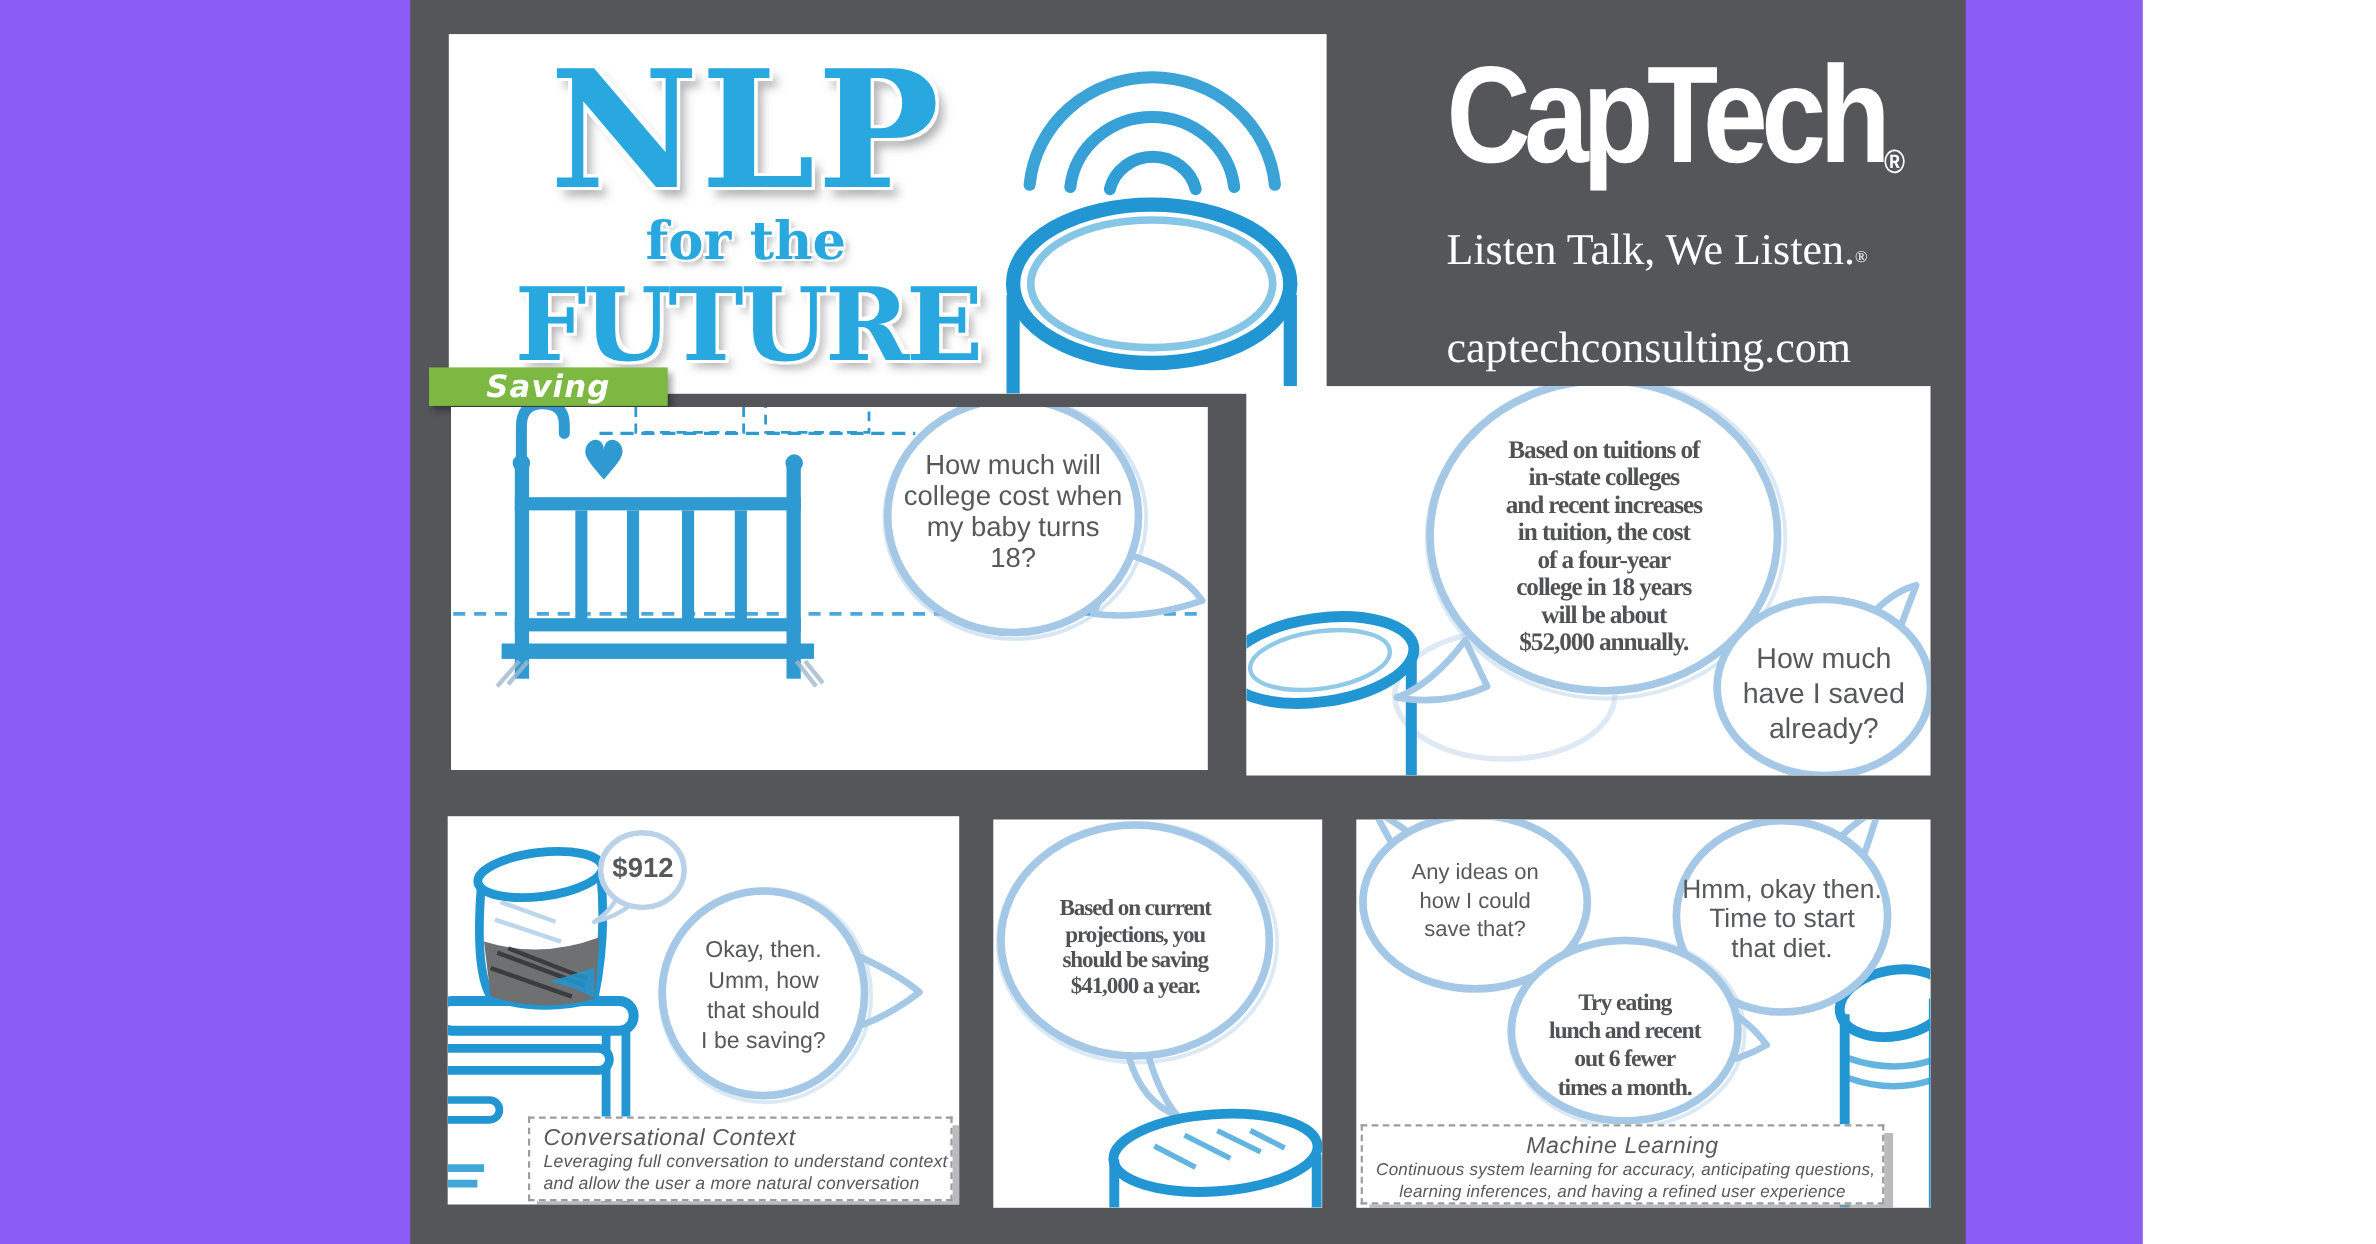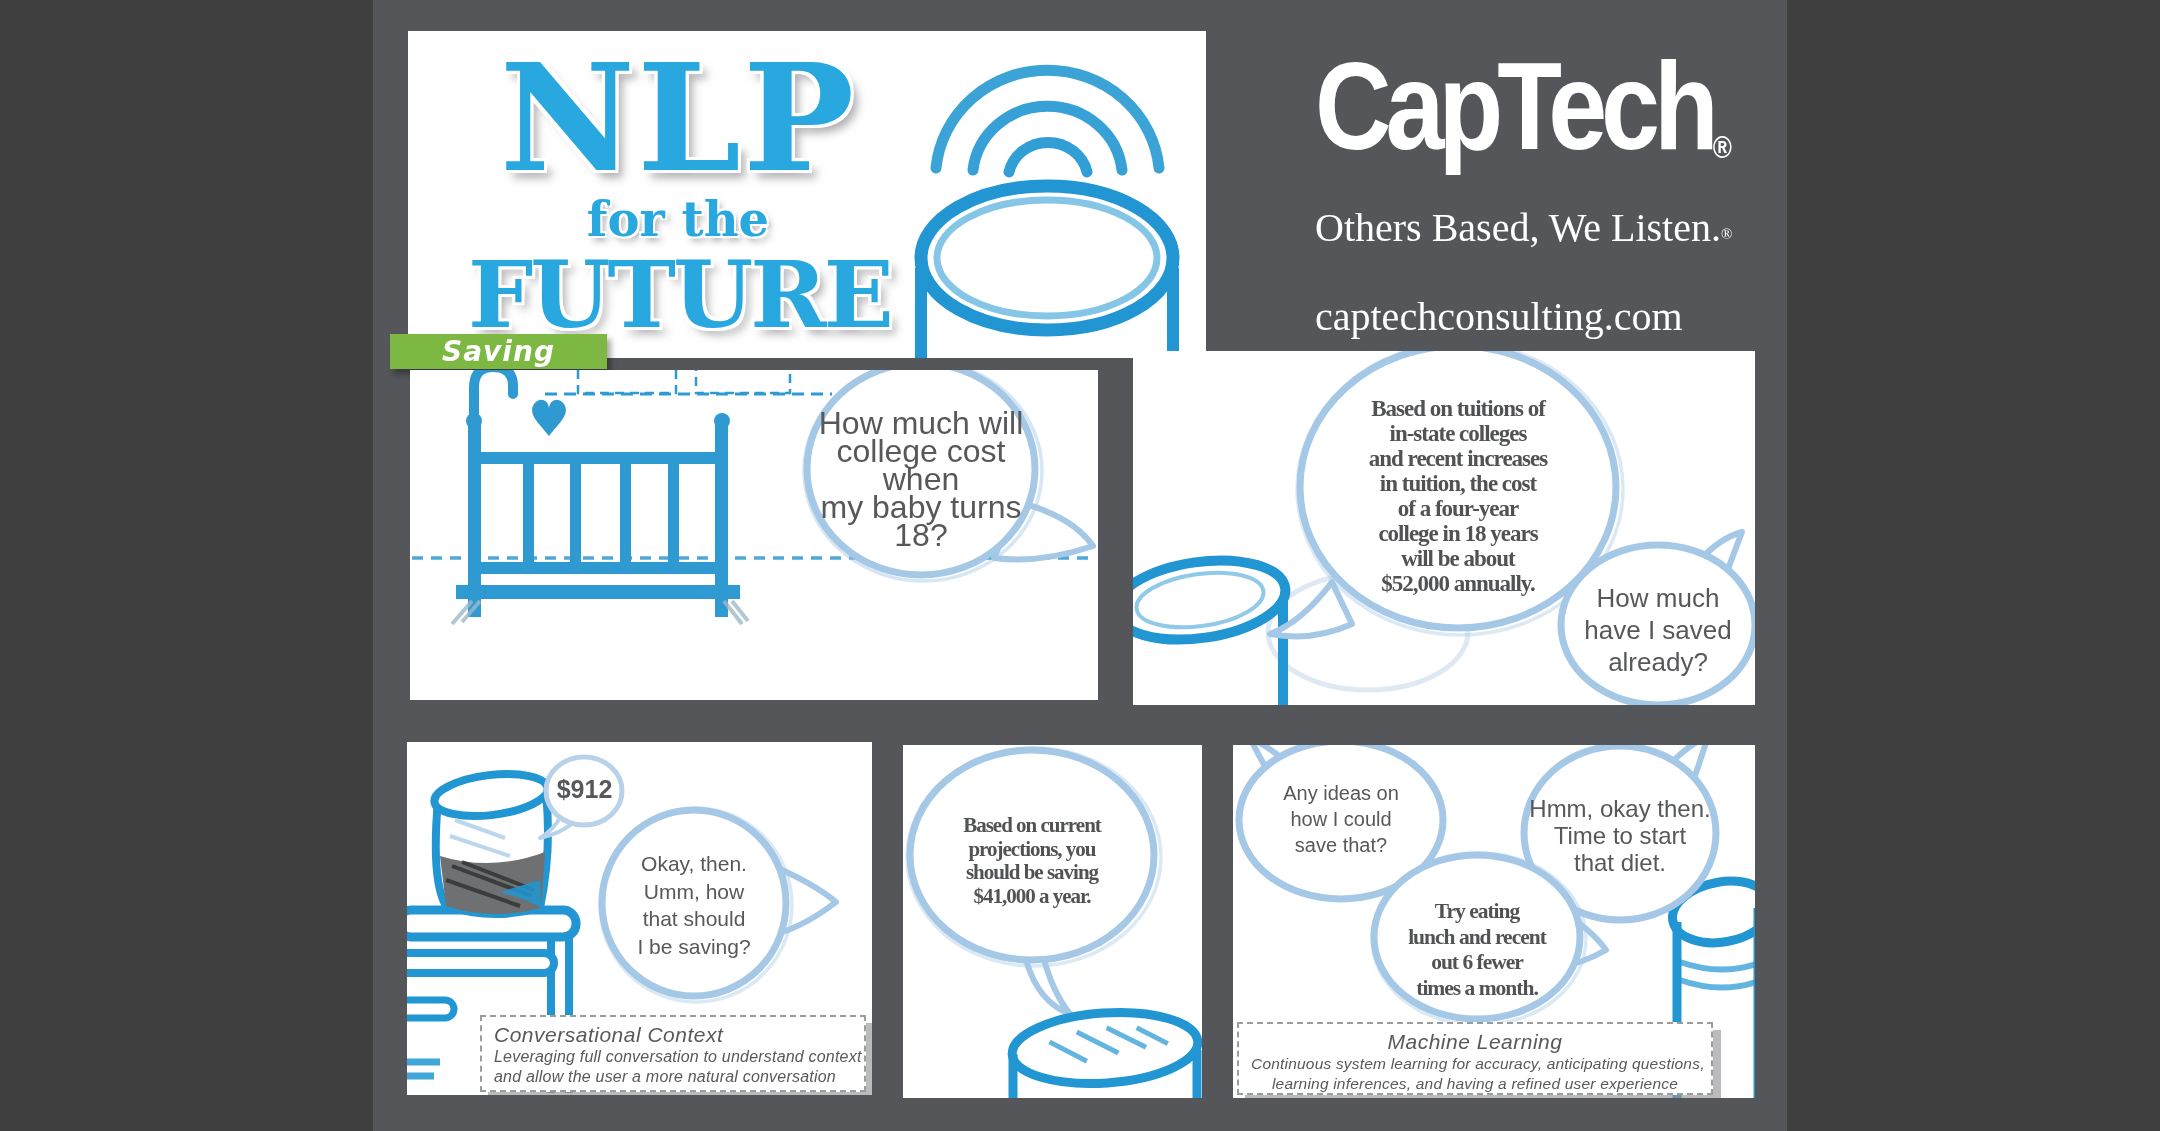--- a/index.html
+++ b/index.html
@@ -1,16 +1,16 @@
 <!DOCTYPE html>
 <html><head>
 <meta charset="utf-8">
 <style>
   html,body{margin:0;padding:0;background:#ffffff;}
-  #page{position:relative;width:2160px;height:1131px;overflow:hidden;background:#404040;
+  #page{position:relative;width:1948px;height:1131px;overflow:hidden;background:#8b5cf6;
         font-family:"Liberation Sans",sans-serif;}
   #canvas{position:absolute;left:373px;top:0;width:1414px;height:1131px;background:#54565a;}
   .panel{position:absolute;background:#ffffff;overflow:hidden;}
   .abs{position:absolute;}
   svg{position:absolute;left:0;top:0;width:100%;height:100%;}
 
   
   #logo-card{left:408px;top:31px;width:798px;height:327px;}
   .nlp-col{position:absolute;left:60px;top:12px;width:420px;text-align:center;
            font-family:"DejaVu Serif",serif;font-weight:bold;color:#29a8df;}
@@ -79,21 +79,21 @@
         <ellipse cx="1047" cy="258" rx="126" ry="72" stroke-width="13"></ellipse>
         <ellipse cx="1047" cy="258" rx="110" ry="58" stroke-width="7" opacity=".55"></ellipse>
         <path d="M 921 268 V 358" stroke-width="12"></path>
         <path d="M 1173 268 V 358" stroke-width="12"></path>
       </g>
     </svg>
   </div>
 
   <div id="brand">
     <div class="brand-name"><span>CapTech</span><span class="brand-reg">®</span></div>
-    <div class="brand-tag"><span>Others Based, We Listen.</span><span class="brand-tagmark">®</span></div>
+    <div class="brand-tag"><span>Listen Talk, We Listen.</span><span class="brand-tagmark">®</span></div>
     <div class="brand-url">captechconsulting.com</div>
   </div>
 
   <div id="saving-tag">Saving</div>
 
   <div id="panel1" class="panel">
     <svg viewBox="410 370 688 330">
       <g stroke="#2f9ad2" fill="none">
         <rect x="578" y="348" width="98" height="45" stroke-width="2.5" stroke-dasharray="9 6"></rect>
         <rect x="696" y="348" width="94" height="45" stroke-width="2.5" stroke-dasharray="9 6"></rect>
@@ -120,21 +120,21 @@
           <path d="M 724 601 l 18 23"></path>
             <path d="M 732 601 l 16 20"></path>
         </g>
       </g>
       <g>
         <path d="M 1018 502 Q 1072 516 1093 546 Q 1040 564 994 558 Z" fill="#ffffff" stroke="#a5c8e6" stroke-width="6" stroke-linejoin="round"></path>
         <ellipse cx="921" cy="469" rx="114" ry="106" fill="#ffffff" stroke="#a5c8e6" stroke-width="7"></ellipse>
         <ellipse cx="923" cy="471" rx="119" ry="110" fill="none" stroke="#a5c8e6" stroke-width="3.5" opacity=".45"></ellipse>
       </g>
     </svg>
-    <div class="abs speech comic-txt" style="left:401px;top:39px;width:220px;font-size:32px;line-height:28px;">
+    <div class="abs speech comic-txt" style="left:401px;top:39px;width:220px;font-size:25px;line-height:28px;">
       <span class="ln">How much will</span>
       <span class="ln">college cost when</span>
       <span class="ln">my baby turns</span>
       <span class="ln">18?</span>
     </div>
   </div>
 
   <div id="panel2" class="panel">
     <svg viewBox="1133 351 622 354">
       <ellipse cx="1368" cy="632" rx="100" ry="58" fill="none" stroke="#dfe9f3" stroke-width="5"></ellipse>

